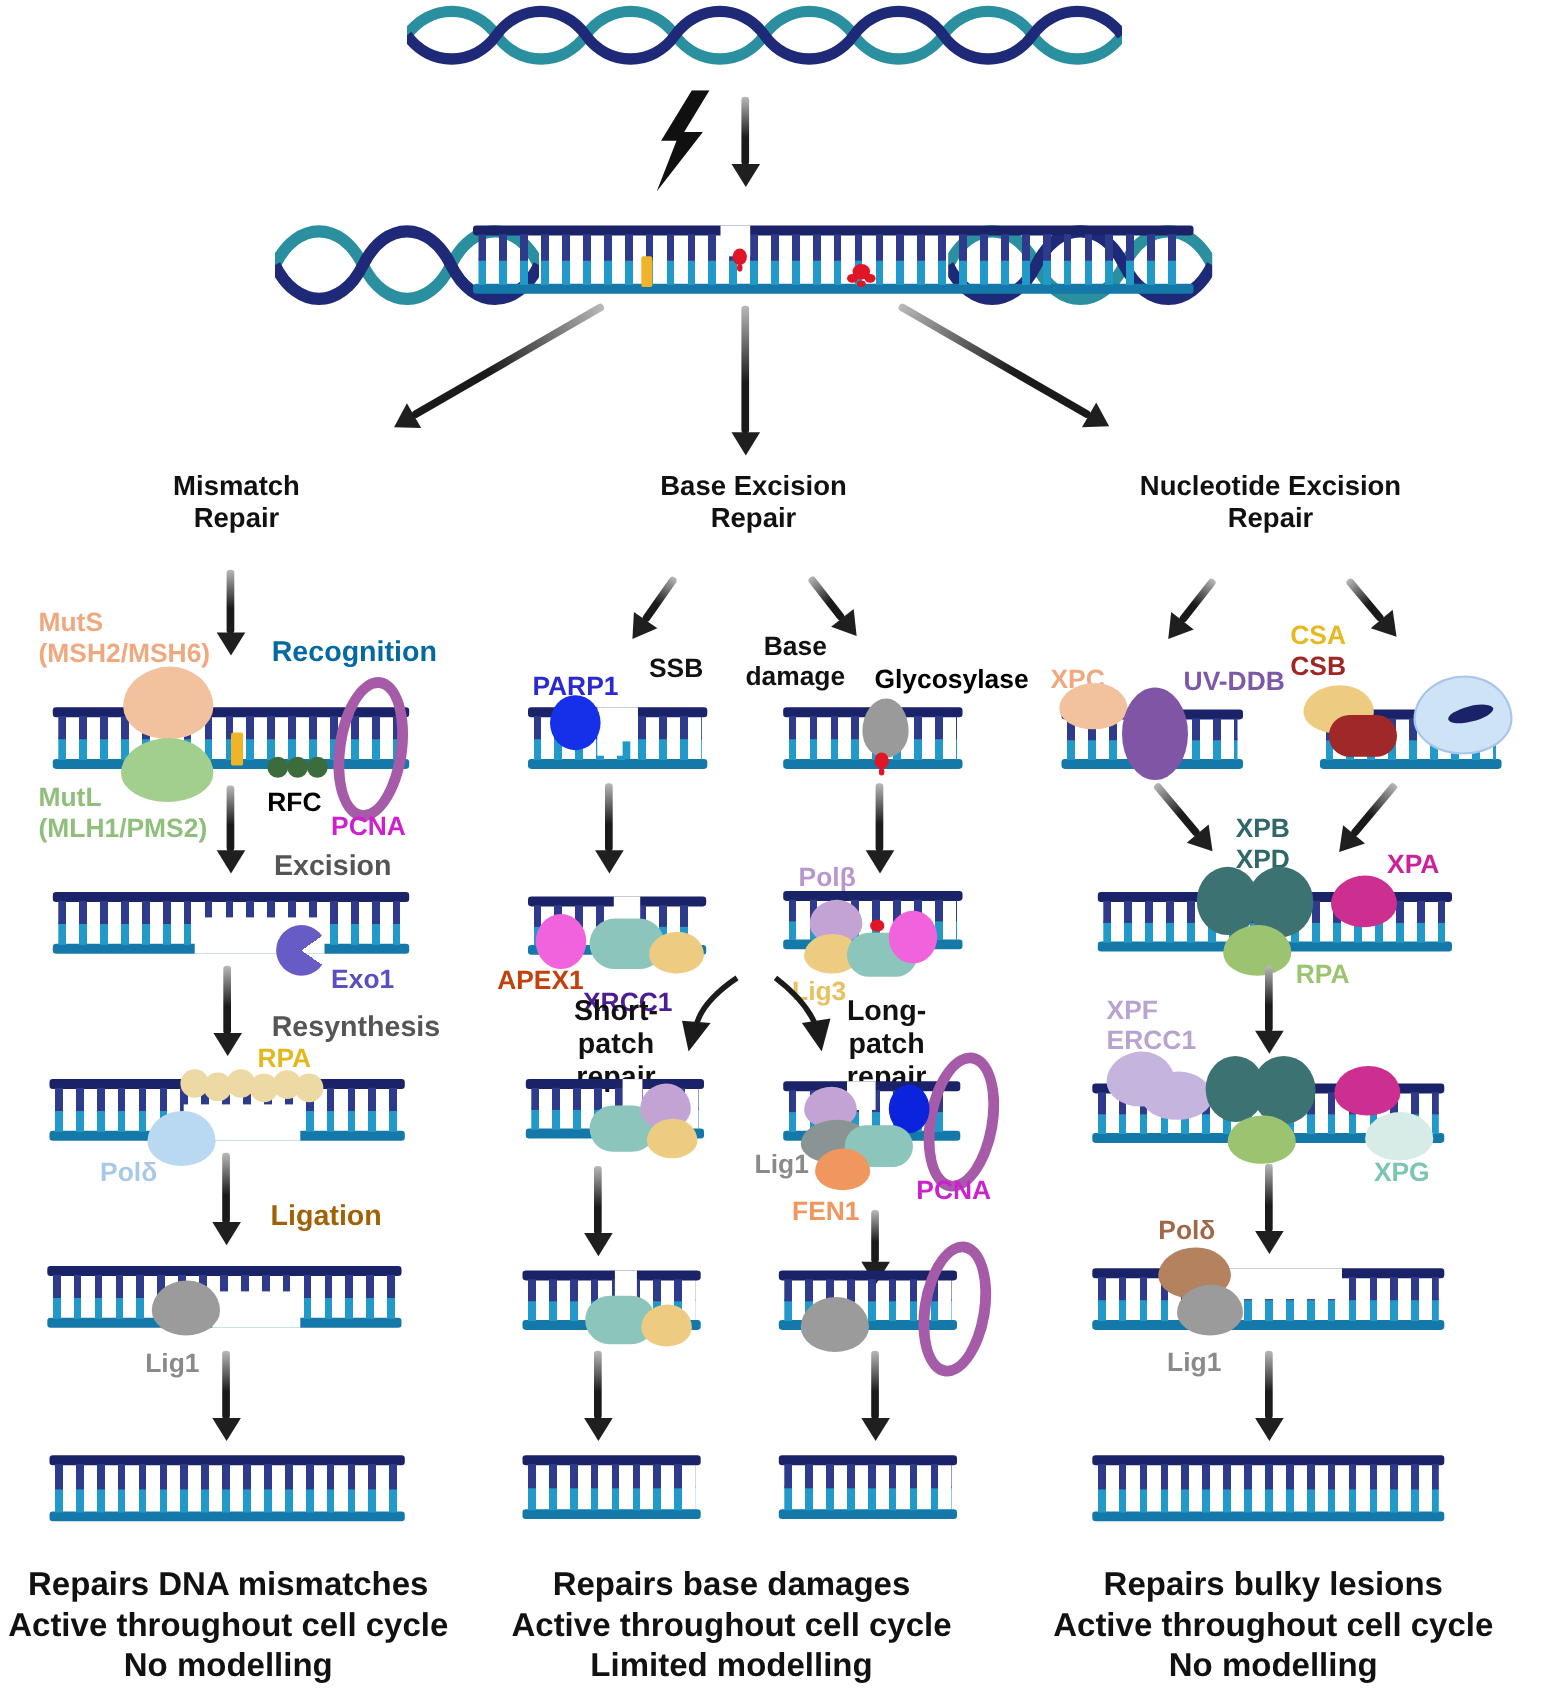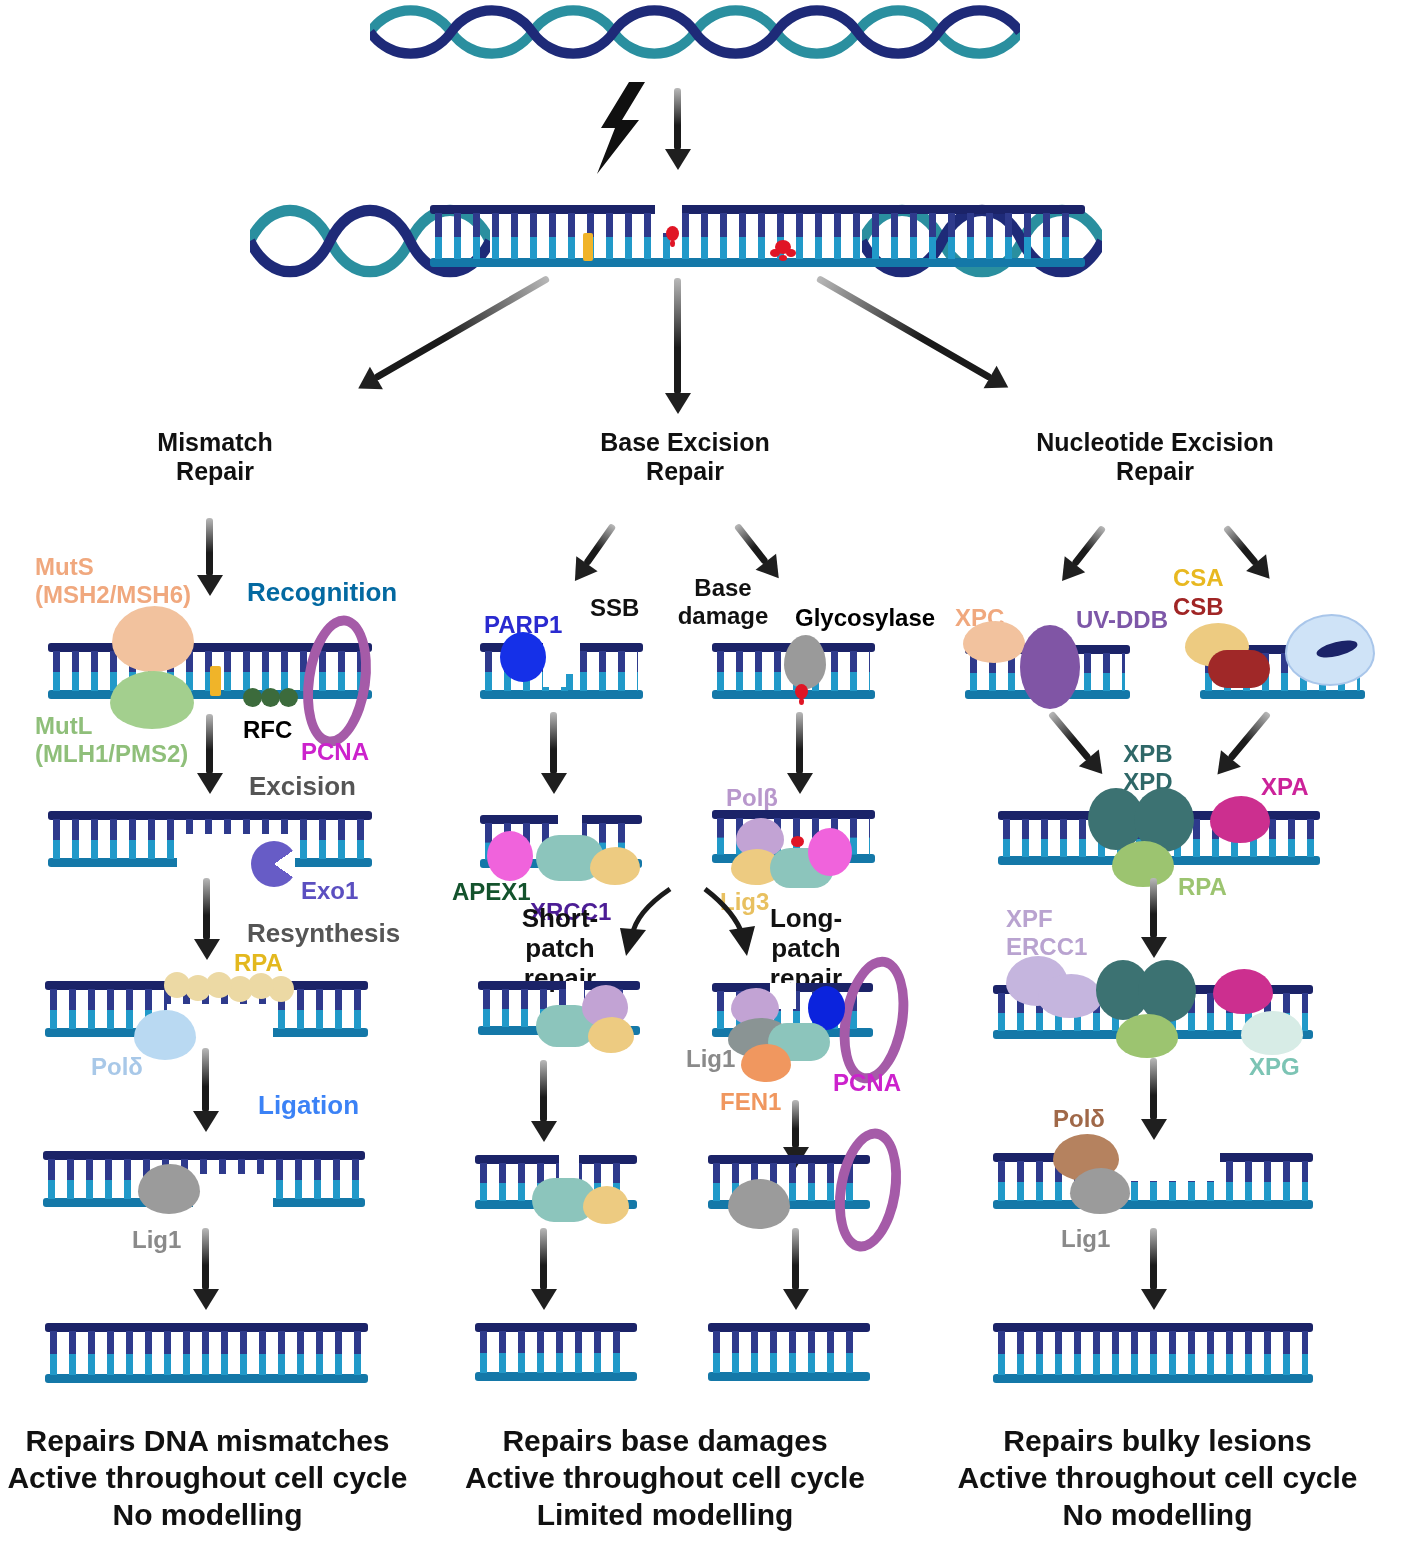--- a/index.html
+++ b/index.html
@@ -128,21 +128,21 @@
     <i class="rt"></i>
       <i class="rb"></i>
       <i class="rg"></i>
     <i class="wh" style="left:122px;top:23px;width:106px;height:33px"></i>
   </div>
   <div class="beads" style="left:164px;top:972px"></div>
   <div class="blob" style="left:134px;top:1010px;width:62px;height:50px;background:#b9d9f2"></div>
   <div class="lbl t24" style="left:91px;top:1053px;color:#a8c8e8">Polδ</div>
 
   <div class="arrow" style="left:202px;top:1048px;height:64px"></div>
-  <div class="lbl t26" style="left:258px;top:1090px;color:#3b82f6">Ligation</div>
+  <div class="lbl t26" style="left:246px;top:1090px;color:#a16207">Ligation</div>
 
   <div class="dna" style="left:43px;top:1151px;width:322px;height:56px">
     <i class="rt"></i>
       <i class="rb"></i>
       <i class="rg"></i>
     <i class="wh" style="left:150px;top:23px;width:80px;height:33px"></i>
   </div>
   <div class="blob" style="left:138px;top:1164px;width:62px;height:50px;background:#9b9b9b"></div>
   <div class="lbl t24" style="left:132px;top:1226px;color:#8a8a8a">Lig1</div>
 
@@ -188,21 +188,21 @@
 
   <div class="dna" style="left:480px;top:815px;width:162px;height:53px">
     <i class="rt"></i>
       <i class="rb"></i>
       <i class="rg"></i>
     <i class="wh" style="left:78px;top:0;width:24px;height:26px"></i>
   </div>
   <div class="circ" style="left:487px;top:831px;width:46px;height:50px;background:#f063dc"></div>
   <div class="blob" style="left:536px;top:835px;width:68px;height:46px;border-radius:24px;background:#8cc5bc"></div>
   <div class="blob" style="left:590px;top:847px;width:50px;height:38px;background:#edcb81"></div>
-  <div class="lbl t24" style="left:452px;top:878px;color:#14532d">APEX1</div>
+  <div class="lbl t24" style="left:452px;top:878px;color:#c2410c">APEX1</div>
   <div class="lbl t24" style="left:530px;top:898px;color:#4c1d95">XRCC1</div>
 
   <div class="dna" style="left:712px;top:810px;width:163px;height:53px">
     <i class="rt"></i>
       <i class="rb"></i>
       <i class="rg"></i>
   </div>
   <div class="blob" style="left:736px;top:818px;width:48px;height:40px;background:#c2a3d4"></div>
   <div class="blob" style="left:731px;top:849px;width:50px;height:36px;background:#edcb81"></div>
   <div class="blob" style="left:770px;top:848px;width:64px;height:40px;border-radius:22px;background:#8cc5bc"></div>

